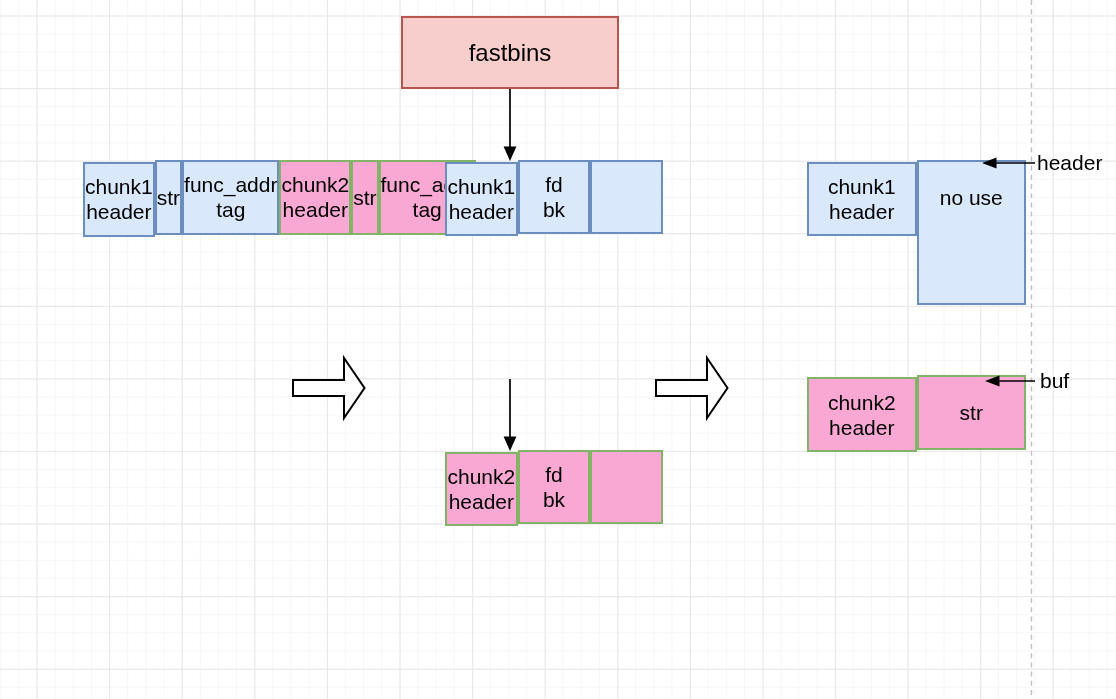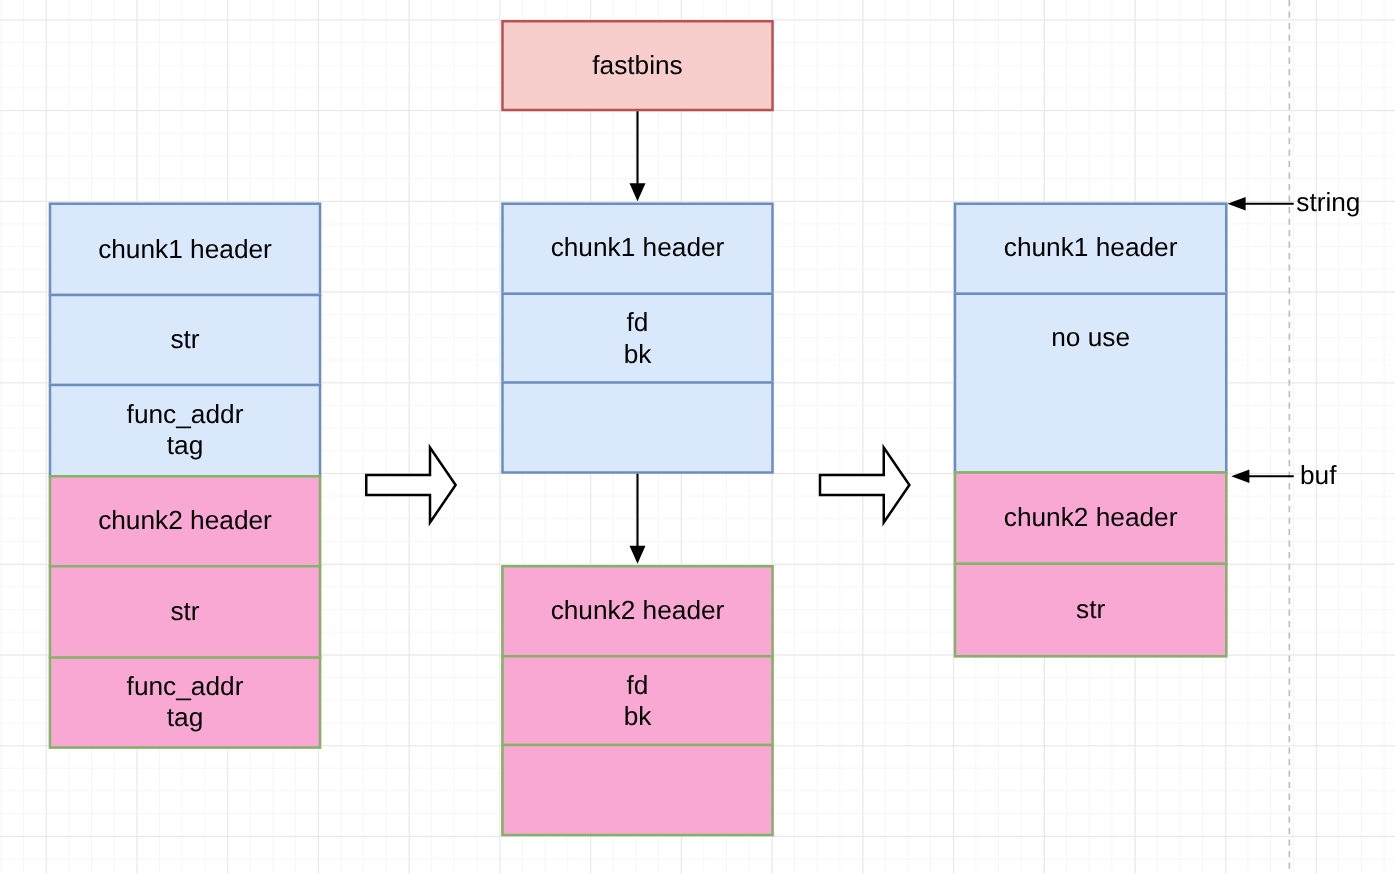--- a/index.html
+++ b/index.html
@@ -12,39 +12,39 @@
   .grid-bg {
     position:absolute; inset:0;
     background-image:
       linear-gradient(to right, #e7e7e7 1px, transparent 1px),
       linear-gradient(to bottom, #e7e7e7 1px, transparent 1px),
       linear-gradient(to right, #f6f6f6 1px, transparent 1px),
       linear-gradient(to bottom, #f6f6f6 1px, transparent 1px);
     background-size: 72.6px 100%, 100% 72.6px, 18.15px 100%, 100% 18.15px;
     background-position: 36.6px 0, 0 15.5px, 0.25px 0, 0 15.5px;
   }
-  .stack { position:absolute; display:flex; flex-direction:column; }
+  .stack { position:absolute; display:flex; flex-direction:row;margin-left:44px; }
   .cell {
     box-sizing:border-box; width:100%;
     display:flex; align-items:center; justify-content:center;
     text-align:center; font-size:21px; line-height:25px;
     white-space:pre-line; border:2px solid;
   }
   .stack .cell:not(:first-child){ margin-top:-2px; }
   .blue  { background:#dae8fc; border-color:#6c8ebf; }
   .green { background:#f9a8d4; border-color:#82b366; }
   .cell.tall { align-items:flex-start; }
   .cell.tall .upper-band {
     height:70px; width:100%;
     display:flex; align-items:center; justify-content:center;
   }
   .fastbins-box {
     position:absolute; left:401px; top:16px; width:218px; height:73px;
     box-sizing:border-box; border:2px solid #b85450; background:#f8cecc;
-    display:flex; align-items:center; justify-content:center; font-size:21px;
+    display:flex; align-items:center; justify-content:center; font-size:24px;
   }
   svg.abs { position:absolute; overflow:visible; }
   .annot-label {
     position:absolute; height:26px; line-height:26px; font-size:21px;
   }
 </style>
 </head>
 <body>
 
 <div class="grid-bg"></div>
@@ -109,19 +109,19 @@
 
 <div class="stack" style="left:763px; top:377px; width:219px">
   <div class="cell green" style="height:75.3px">chunk2 header</div>
   <div class="cell green" style="height:75.3px">str</div>
 </div>
 
 <svg class="abs" style="left:978px; top:150px" width="60" height="26" viewBox="0 0 60 26">
   <line x1="18" y1="13" x2="57" y2="13" stroke="#000" stroke-width="1.7"></line>
   <polygon points="4,13 18.5,7.6 18.5,18.4" fill="#000"></polygon>
 </svg>
-<div class="annot-label" style="left:1037px; top:150px">string</div>
+<div class="annot-label" style="left:1037px; top:150px">header</div>
 
 <svg class="abs" style="left:980px; top:368px" width="60" height="26" viewBox="0 0 60 26">
   <line x1="19" y1="13" x2="55" y2="13" stroke="#000" stroke-width="1.7"></line>
   <polygon points="5,13 19.5,7.6 19.5,18.4" fill="#000"></polygon>
 </svg>
 <div class="annot-label" style="left:1040px; top:368px">buf</div>
 
 </body></html>

